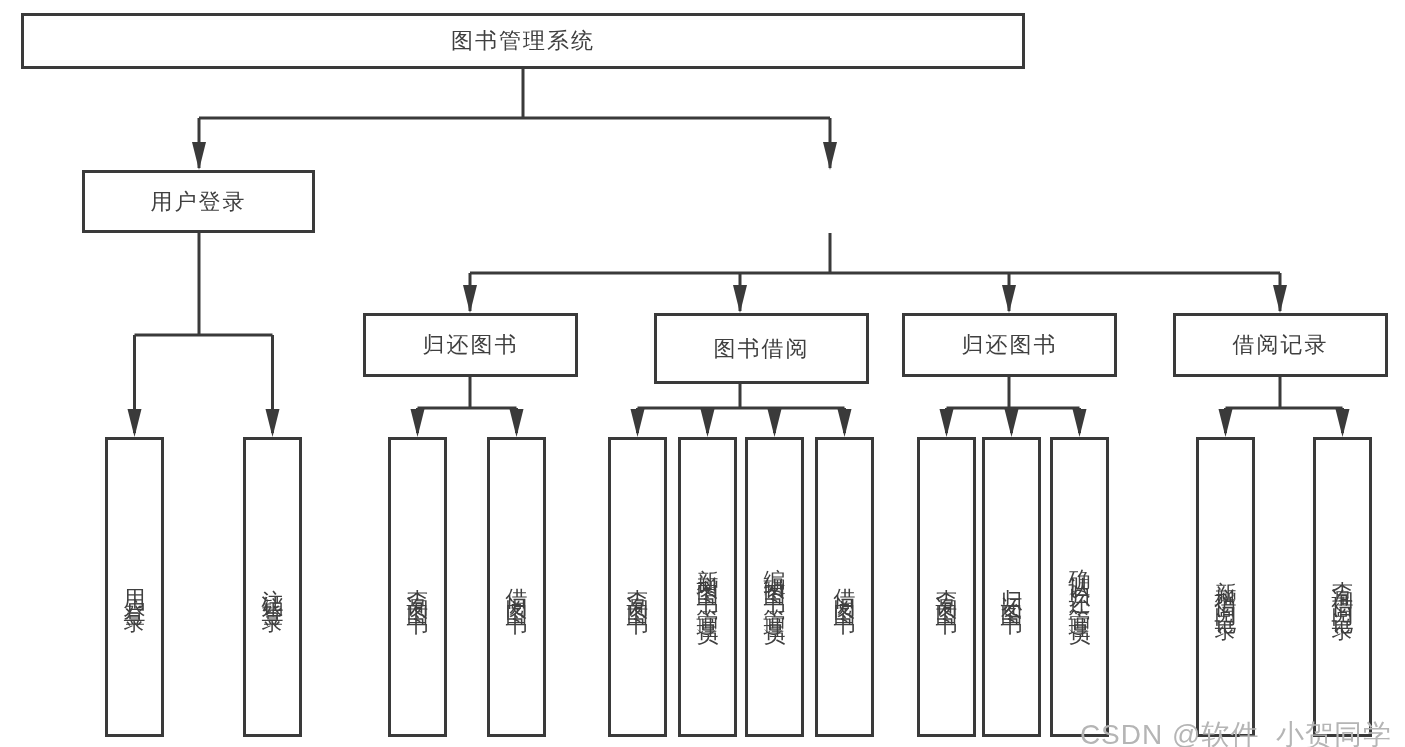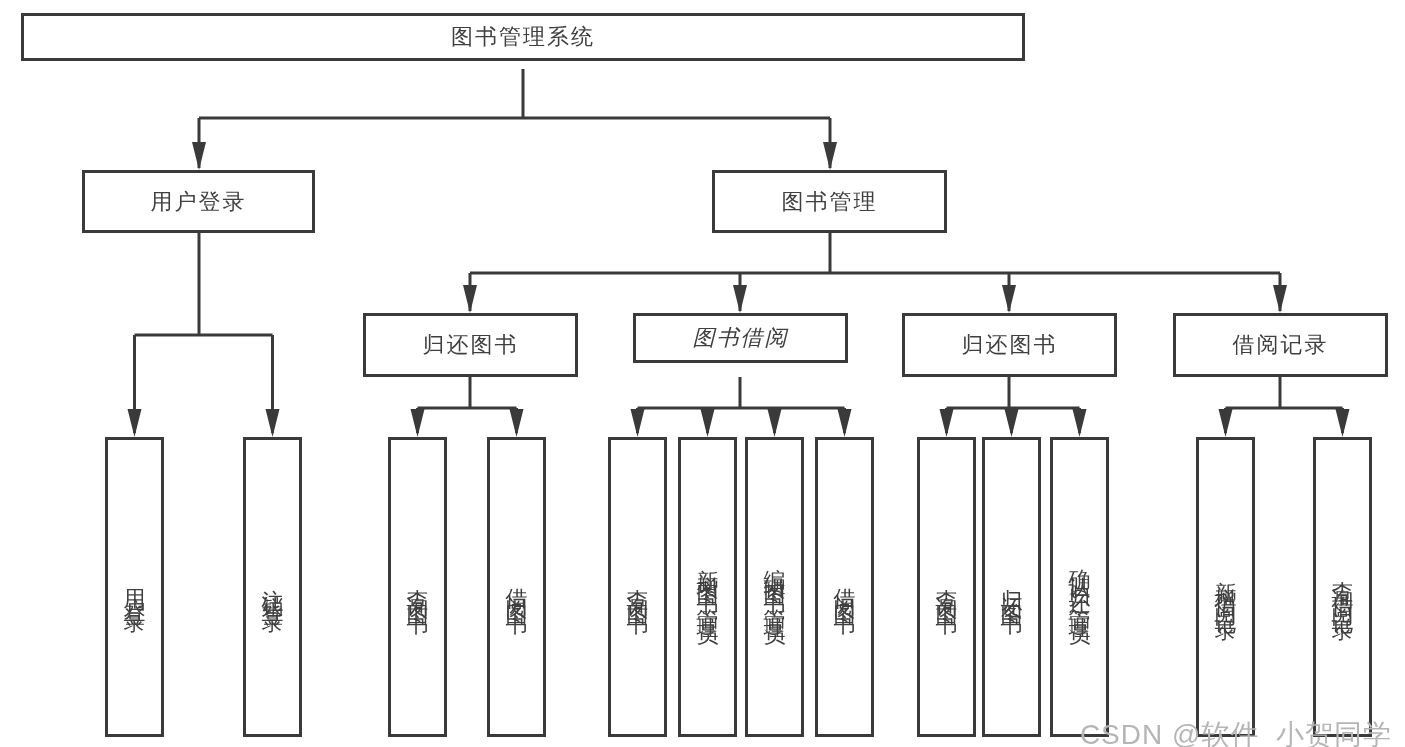--- a/index.html
+++ b/index.html
@@ -96,35 +96,32 @@
       <path class="a" d="M1079.5 437 L1072.5 409 L1086.5 409 Z"></path>
     </g>
 
     <g>
       <path class="l" d="M1280 377 L1280 408 M1225.5 408 L1342.5 408 M1225.5 408 L1225.5 433 M1342.5 408 L1342.5 433"></path>
       <path class="a" d="M1225.5 437 L1218.5 409 L1232.5 409 Z"></path>
       <path class="a" d="M1342.5 437 L1335.5 409 L1349.5 409 Z"></path>
     </g>
   </svg>
 
-  <div class="box root" style="left:21px;top:13px;width:1004px;height:48px;">
+  <div class="box root" style="left:21px;top:13px;width:1004px;height:56px;">
     <span>图书管理系统</span>
   </div>
 
   <div class="box hbox" style="left:82px;top:170px;width:233px;height:63px;">
     <span>用户登录</span>
   </div>
-  <div class="box hbox" style="left:712px;top:170px;width:235px;height:63px;">
-    <span>图书管理</span>
-  </div>
 
   <div class="box hbox" style="left:363px;top:313px;width:215px;height:64px;">
     <span>归还图书</span>
   </div>
-  <div class="box hbox" style="left:633px;top:313px;width:215px;height:50px;font-style:italic;">
+  <div class="box hbox" style="left:654px;top:313px;width:215px;height:71px;">
     <span>图书借阅</span>
   </div>
   <div class="box hbox" style="left:902px;top:313px;width:215px;height:64px;">
     <span>归还图书</span>
   </div>
   <div class="box hbox" style="left:1173px;top:313px;width:215px;height:64px;">
     <span>借阅记录</span>
   </div>
 
   <div class="box vbox" style="left:105px;top:437px;width:59px;height:300px;">

